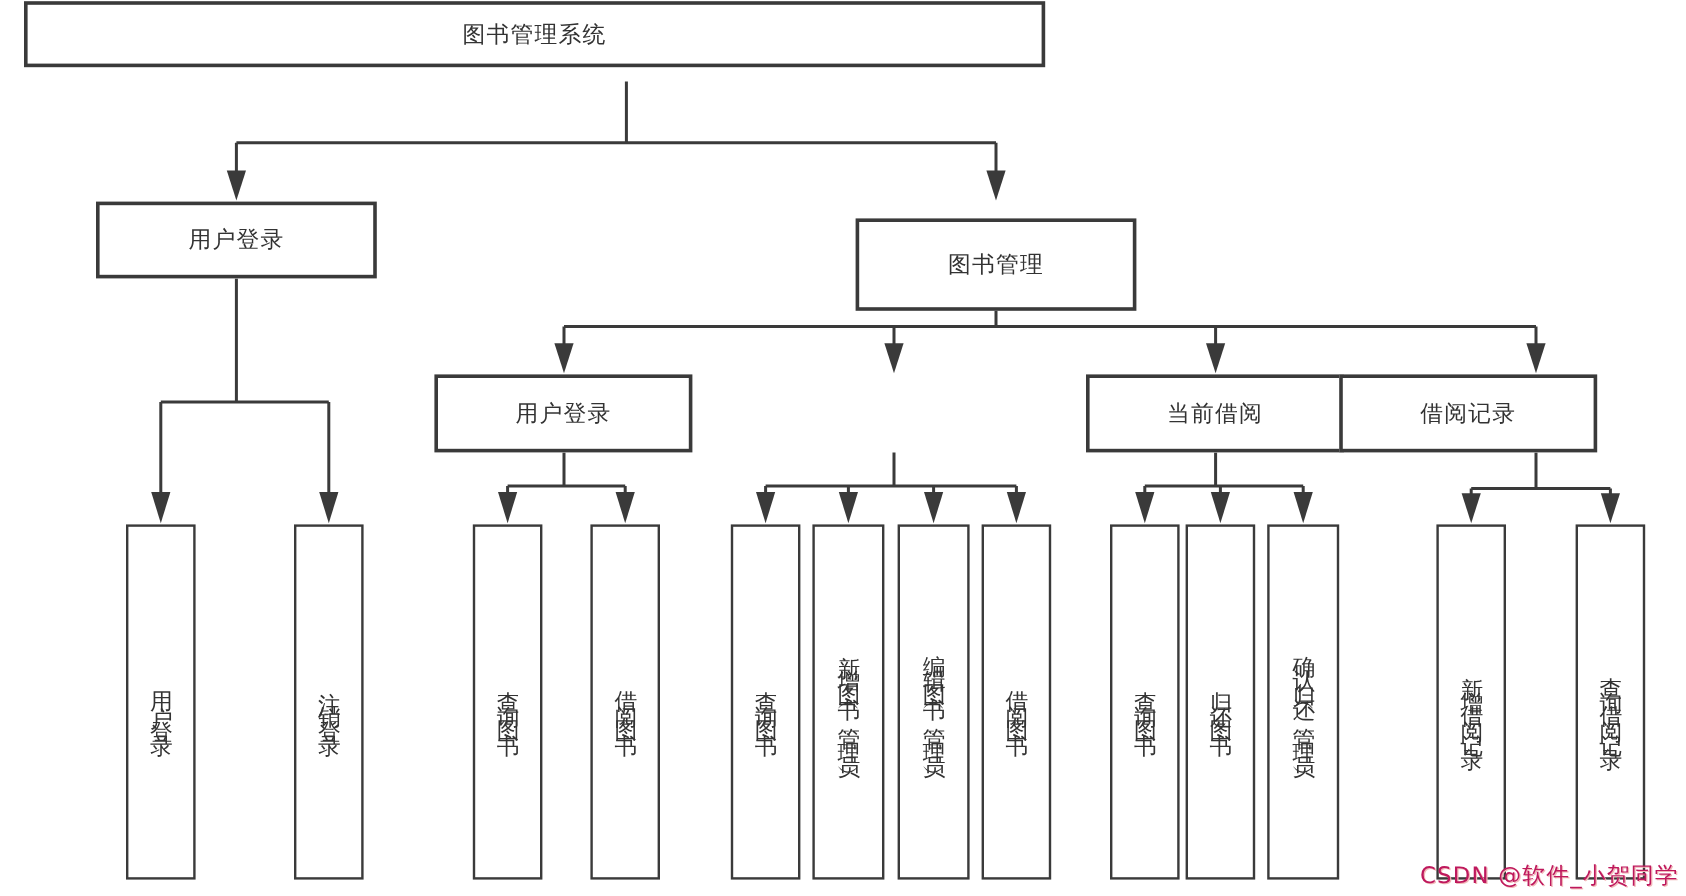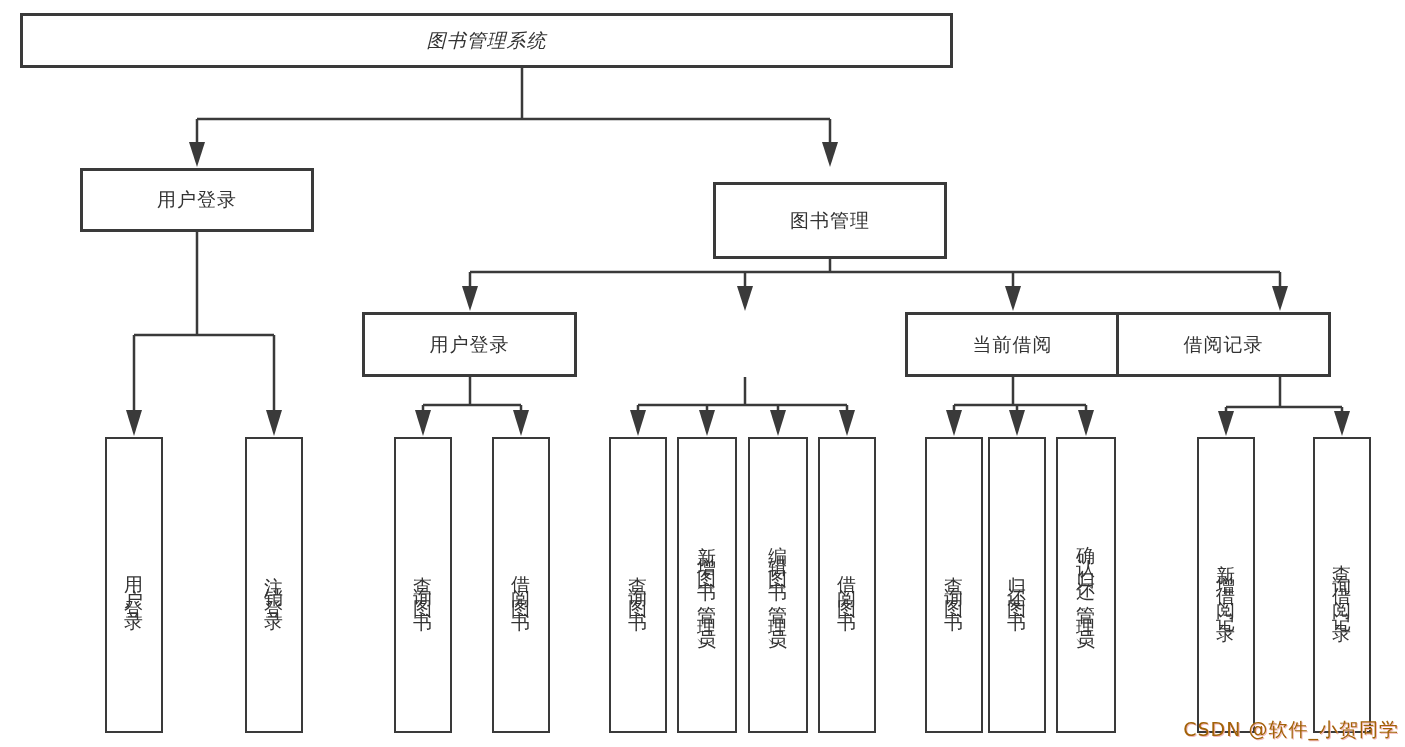--- a/index.html
+++ b/index.html
@@ -44,21 +44,21 @@
   .leaf .vtext {
     writing-mode: vertical-rl;
     text-orientation: mixed;
     font-size: 19px;
     letter-spacing: 12px;
     line-height: 1;
     color: #333333;
     white-space: nowrap;
   }
 
-  .node.root   { left: 20px;  top: 13px;  width: 933px; height: 55px; font-style: italic; }
+  .node.root   { left: 20px;  top: 1px;  width: 851px; height: 55px; }
   .node.l2a    { left: 80px;  top: 168px; width: 234px;  height: 64px; }
   .node.l2b    { left: 713px; top: 182px; width: 234px;  height: 77px; }
   .node.l3     { top: 312px;  width: 215px; height: 65px; }
   .node.l3a    { left: 362px; }
   .node.l3b    { left: 637px; }
   .node.l3c    { left: 905px; }
   .node.l3d    { left: 1116px; }
 
   .leaf.p1 { left: 105px; }
   .leaf.p2 { left: 245px; }
@@ -72,21 +72,21 @@
   .leaf.p10 { left: 988px; }
   .leaf.p11 { left: 1056px; width: 60px; }
   .leaf.p12 { left: 1197px; }
   .leaf.p13 { left: 1313px; }
 
   .watermark {
     position: absolute;
     right: 6px;
     bottom: 4px;
     font-size: 19px;
-    color: #a16207;
+    color: #be185d;
     text-shadow: 1px 1px 0 #f2b8b8;
     letter-spacing: 1px;
     z-index: 3;
     white-space: nowrap;
   }
 </style>
 </head>
 <body>
 
 <div class="canvas">

